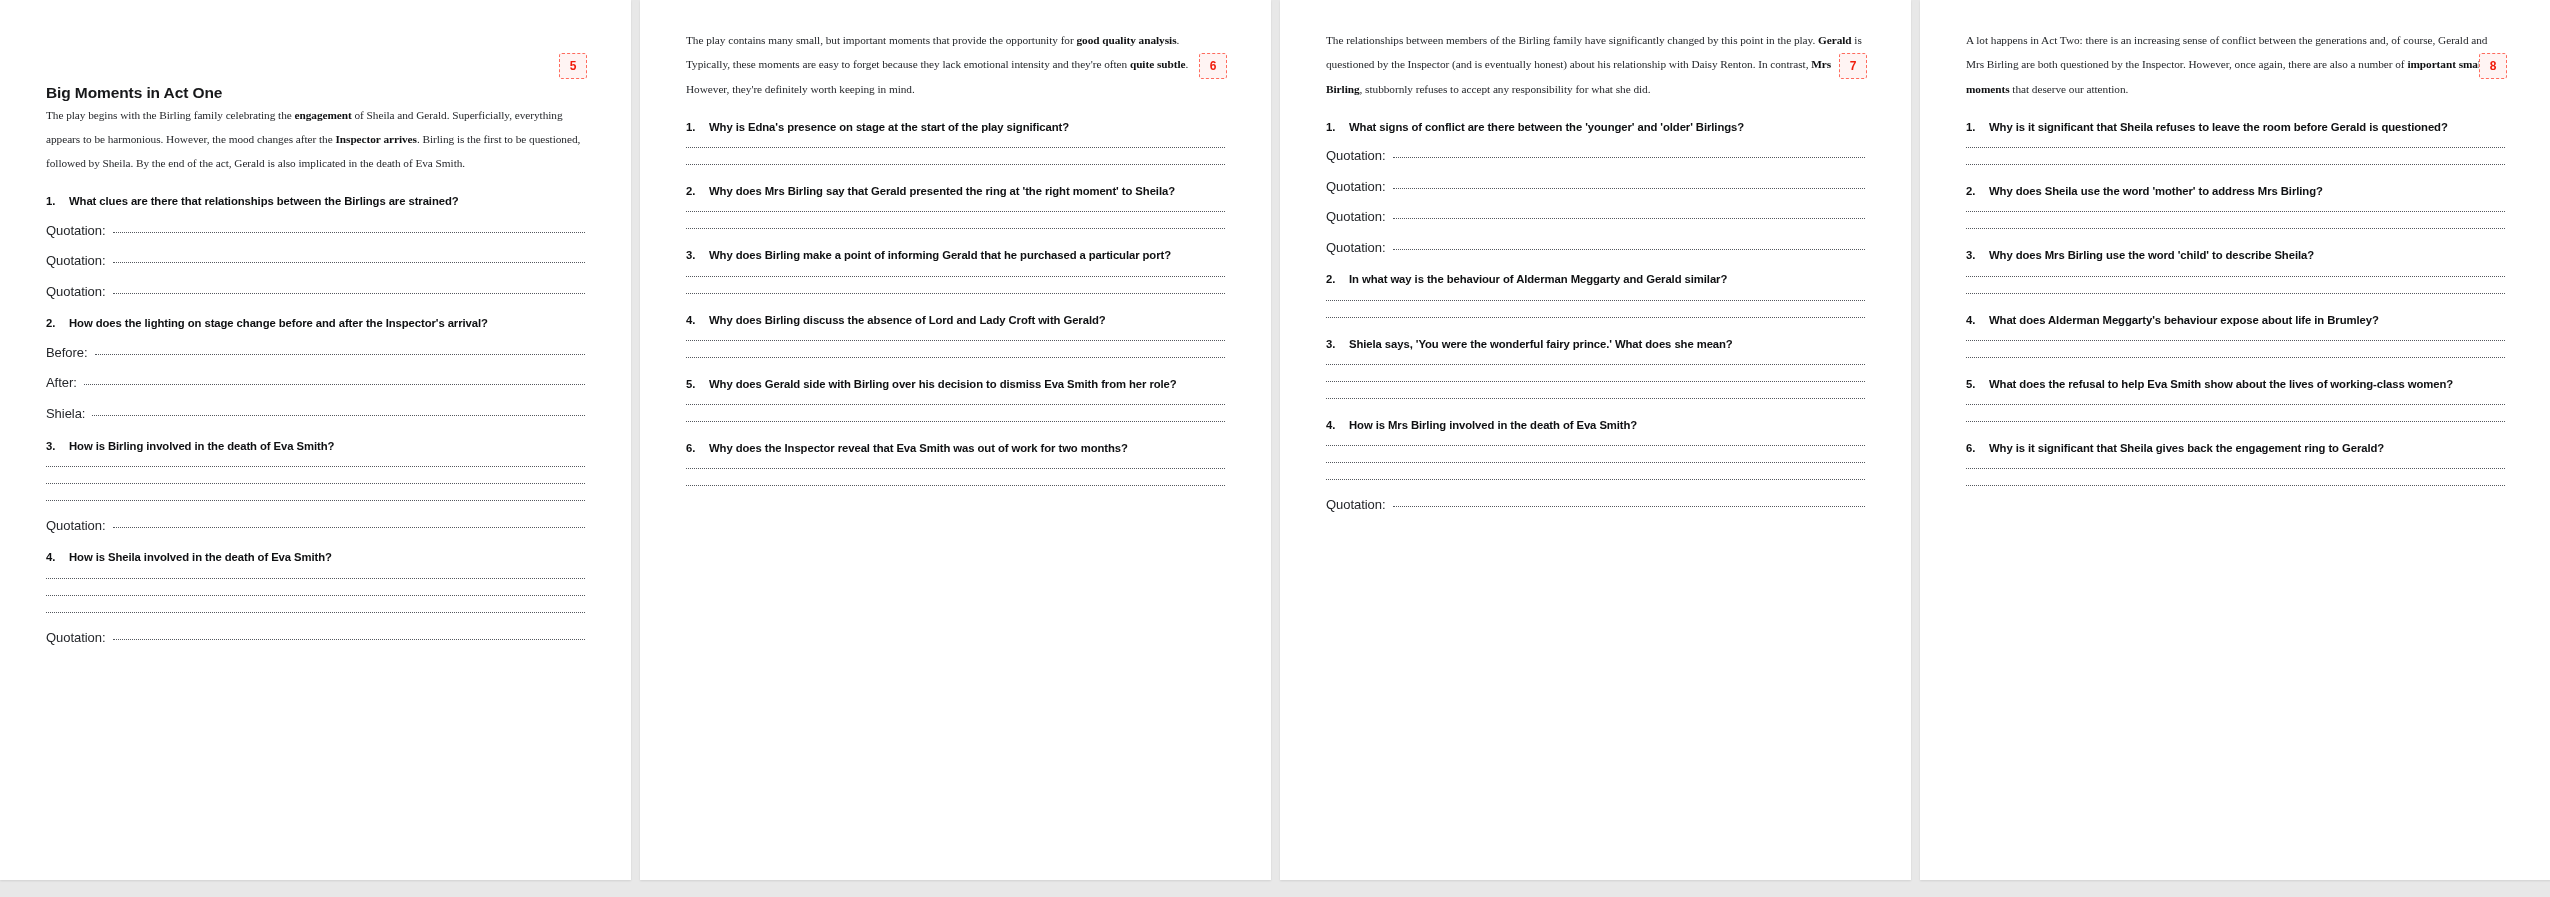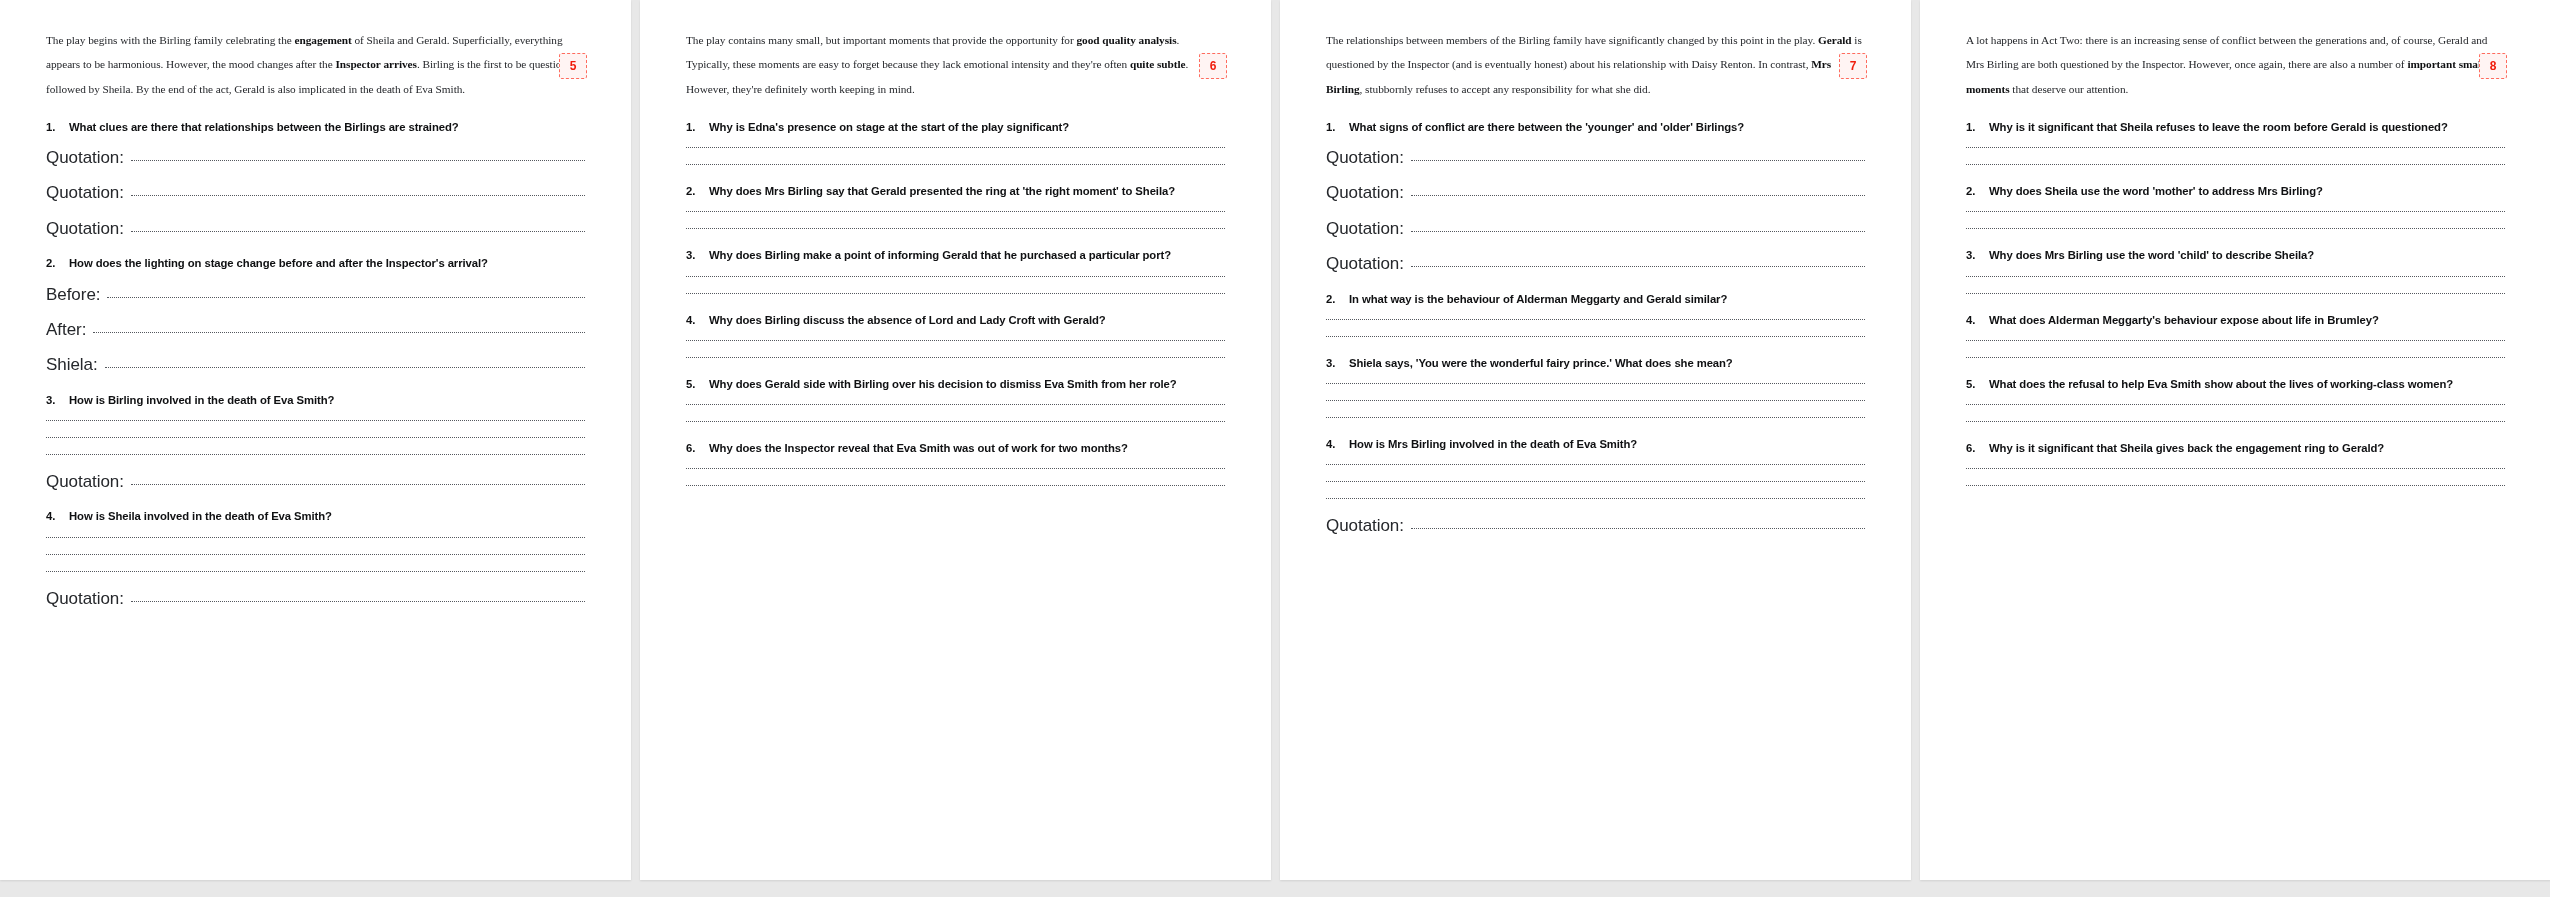--- a/index.html
+++ b/index.html
@@ -90,21 +90,21 @@
   }
   .qnum {
     flex: 0 0 23px;
     font-weight: bold;
   }
   .qtext { flex: 1 1 auto; }
 
   .answer-row {
     display: flex;
     align-items: baseline;
-    font-size: 17px;
+    font-size: 13px;
     color: #25272b;
     margin: 0 0 15px 0;
     line-height: 1.2;
   }
   .answer-row:last-child { margin-bottom: 0; }
   .ansLabel {
     flex: 0 0 auto;
     white-space: nowrap;
     padding-right: 7px;
     letter-spacing: -0.05px;
@@ -117,20 +117,21 @@
     height: 1px;
   }
   .q-gap { height: 17px; }
 </style>
 </head>
 <body>
 
 <div class="viewer" id="viewer">
     <div class="page">
       <div class="page-badge">5</div>
+      <div class="page-title">Big Moments in Act One</div>
       <div class="intro"><span>The play begins with the Birling family celebrating the </span><b>engagement</b><span> of Sheila and Gerald. Superficially, everything appears to be harmonious. However, the mood changes after the </span><b>Inspector arrives</b><span>. Birling is the first to be questioned, followed by Sheila. By the end of the act, Gerald is also implicated in the death of Eva Smith.</span></div>
       <div class="qlist">
         <div class="qitem">
           <div class="qhead">
             <span class="qnum">1.</span>
             <span class="qtext">What clues are there that relationships between the Birlings are strained?</span>
           </div>
           <div class="answer-row">
             <span class="ansLabel">Quotation:</span>
             <span class="dots"></span>

